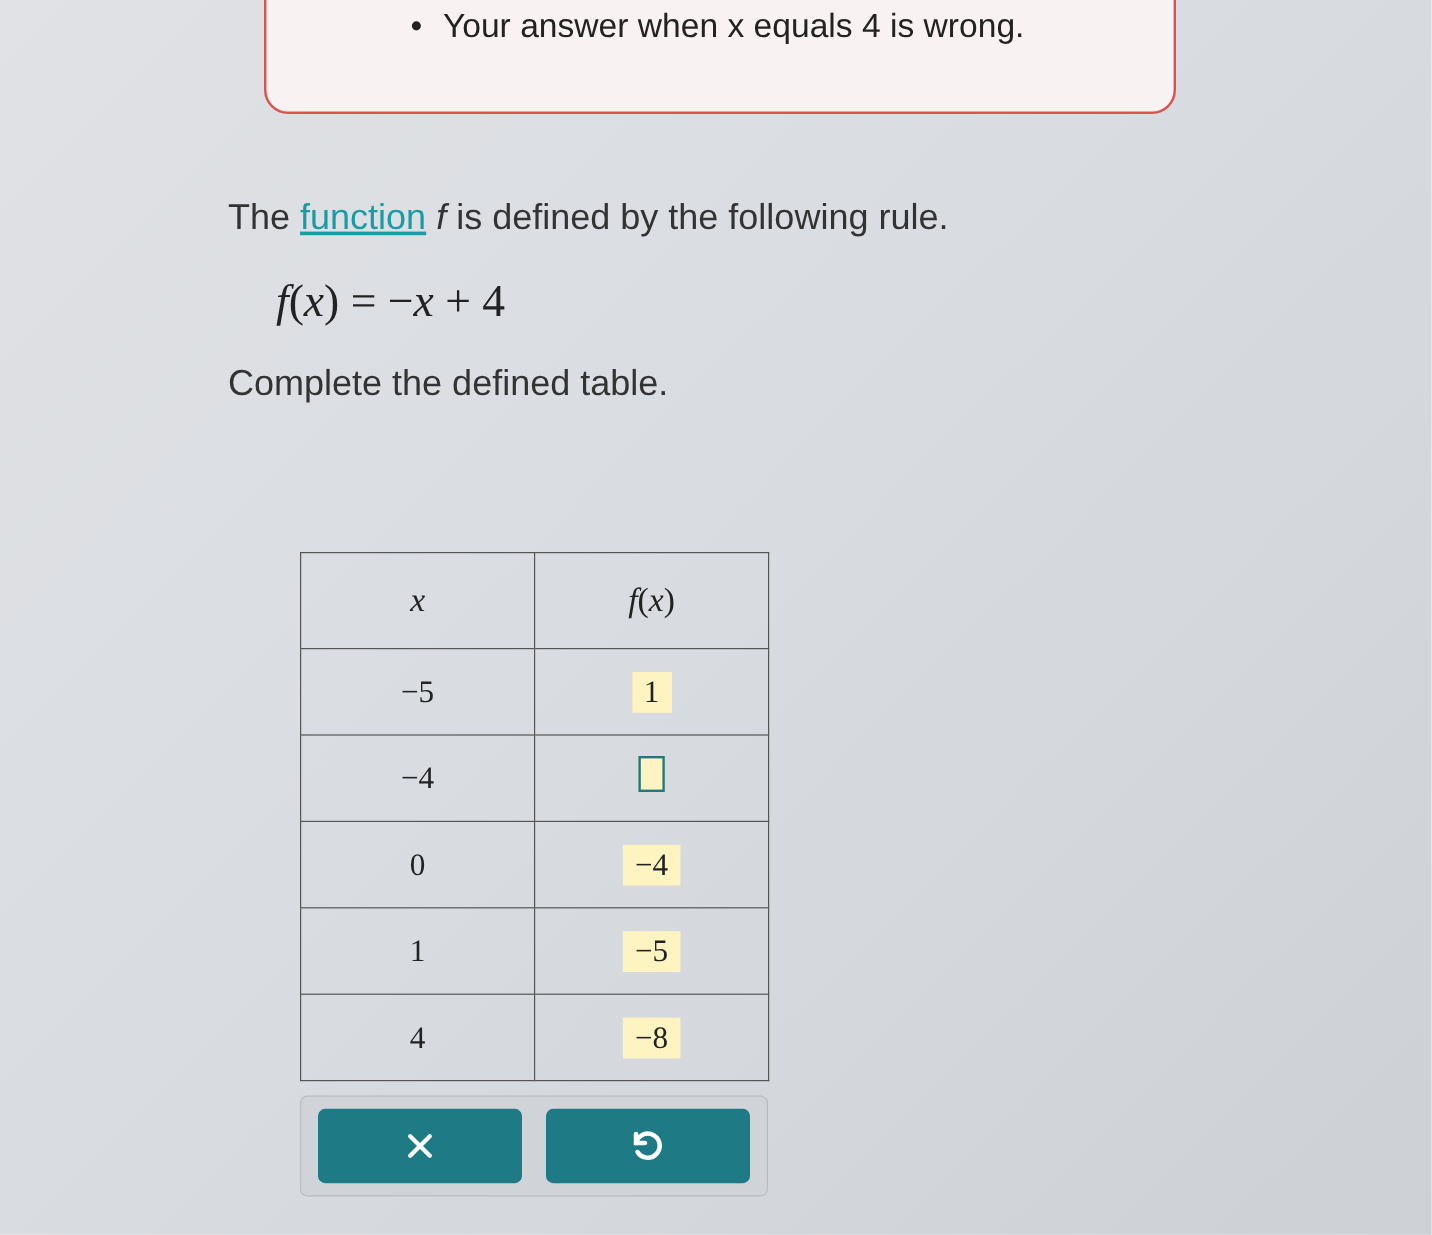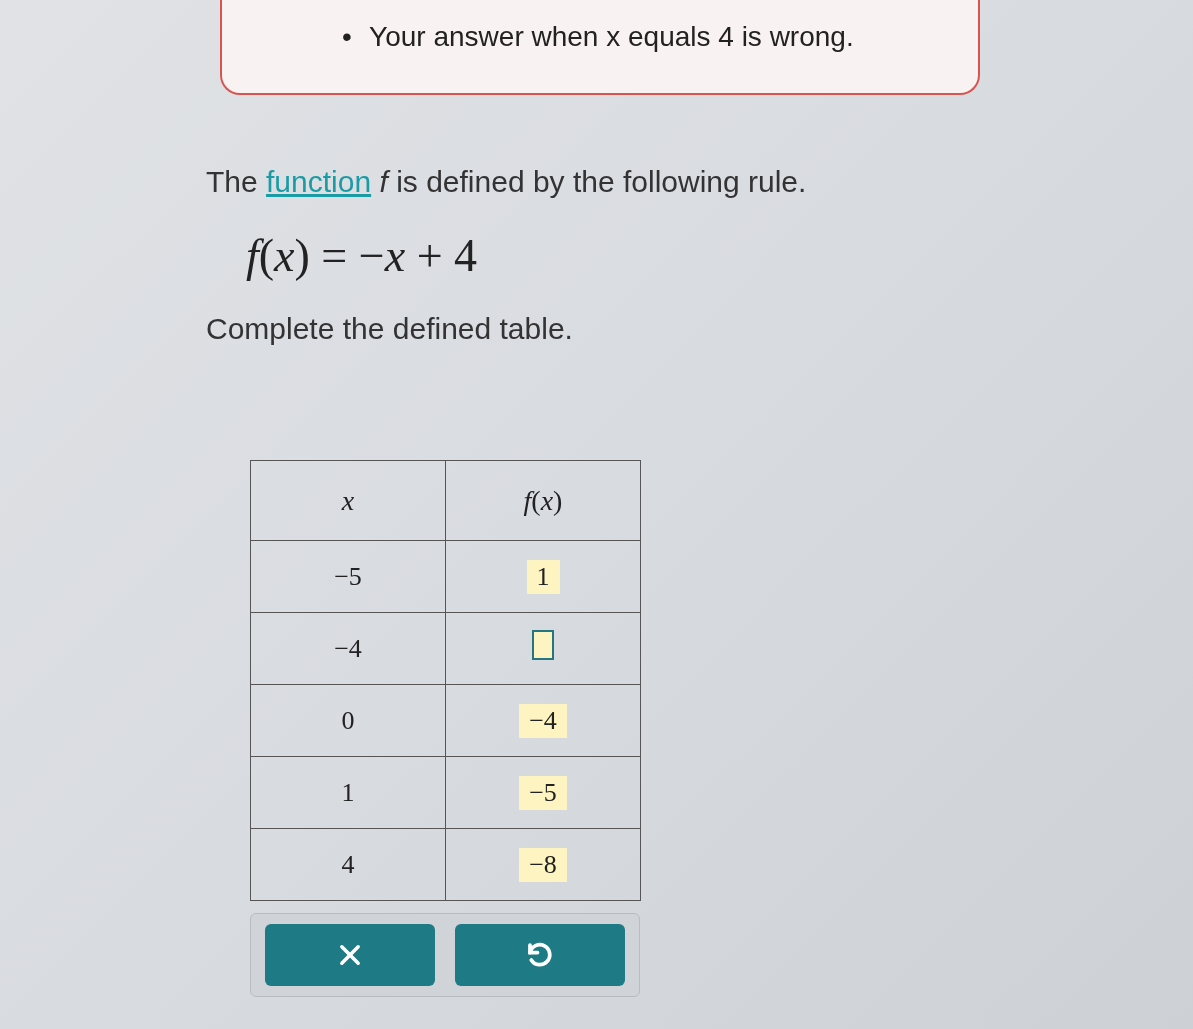--- a/index.html
+++ b/index.html
@@ -14,50 +14,50 @@
   .feedback-box {
     position: absolute;
     left: 220px;
     top: 0;
     width: 760px;
     height: 95px;
     border: 2px solid #d9534f;
     border-radius: 0 0 20px 20px;
     border-top: none;
     background: #f8f3f2;
-    padding-top: 21px;
+    padding-top: 6px;
   }
   .feedback-bullet {
     font-size: 28px;
     color: #222;
     padding-left: 120px;
   }
   .feedback-bullet .dot {
     font-size: 28px;
     margin-right: 10px;
   }
   .question-body {
     position: absolute;
-    left: 206px;
+    left: 190px;
     top: 165px;
     width: 820px;
   }
   .intro {
     font-size: 30px;
     color: #333;
     margin-bottom: 30px;
   }
   .function-link {
     color: #1a9ca6;
     text-decoration: underline;
   }
   .fn-italic { font-style: italic; }
   .formula {
     font-family: 'Times New Roman', serif;
-    font-size: 46px;
+    font-size: 38px;
     font-style: italic;
     color: #222;
     padding-left: 40px;
     margin-bottom: 30px;
   }
   .formula .upright { font-style: normal; }
   .instruction {
     font-size: 30px;
     color: #333;
   }

